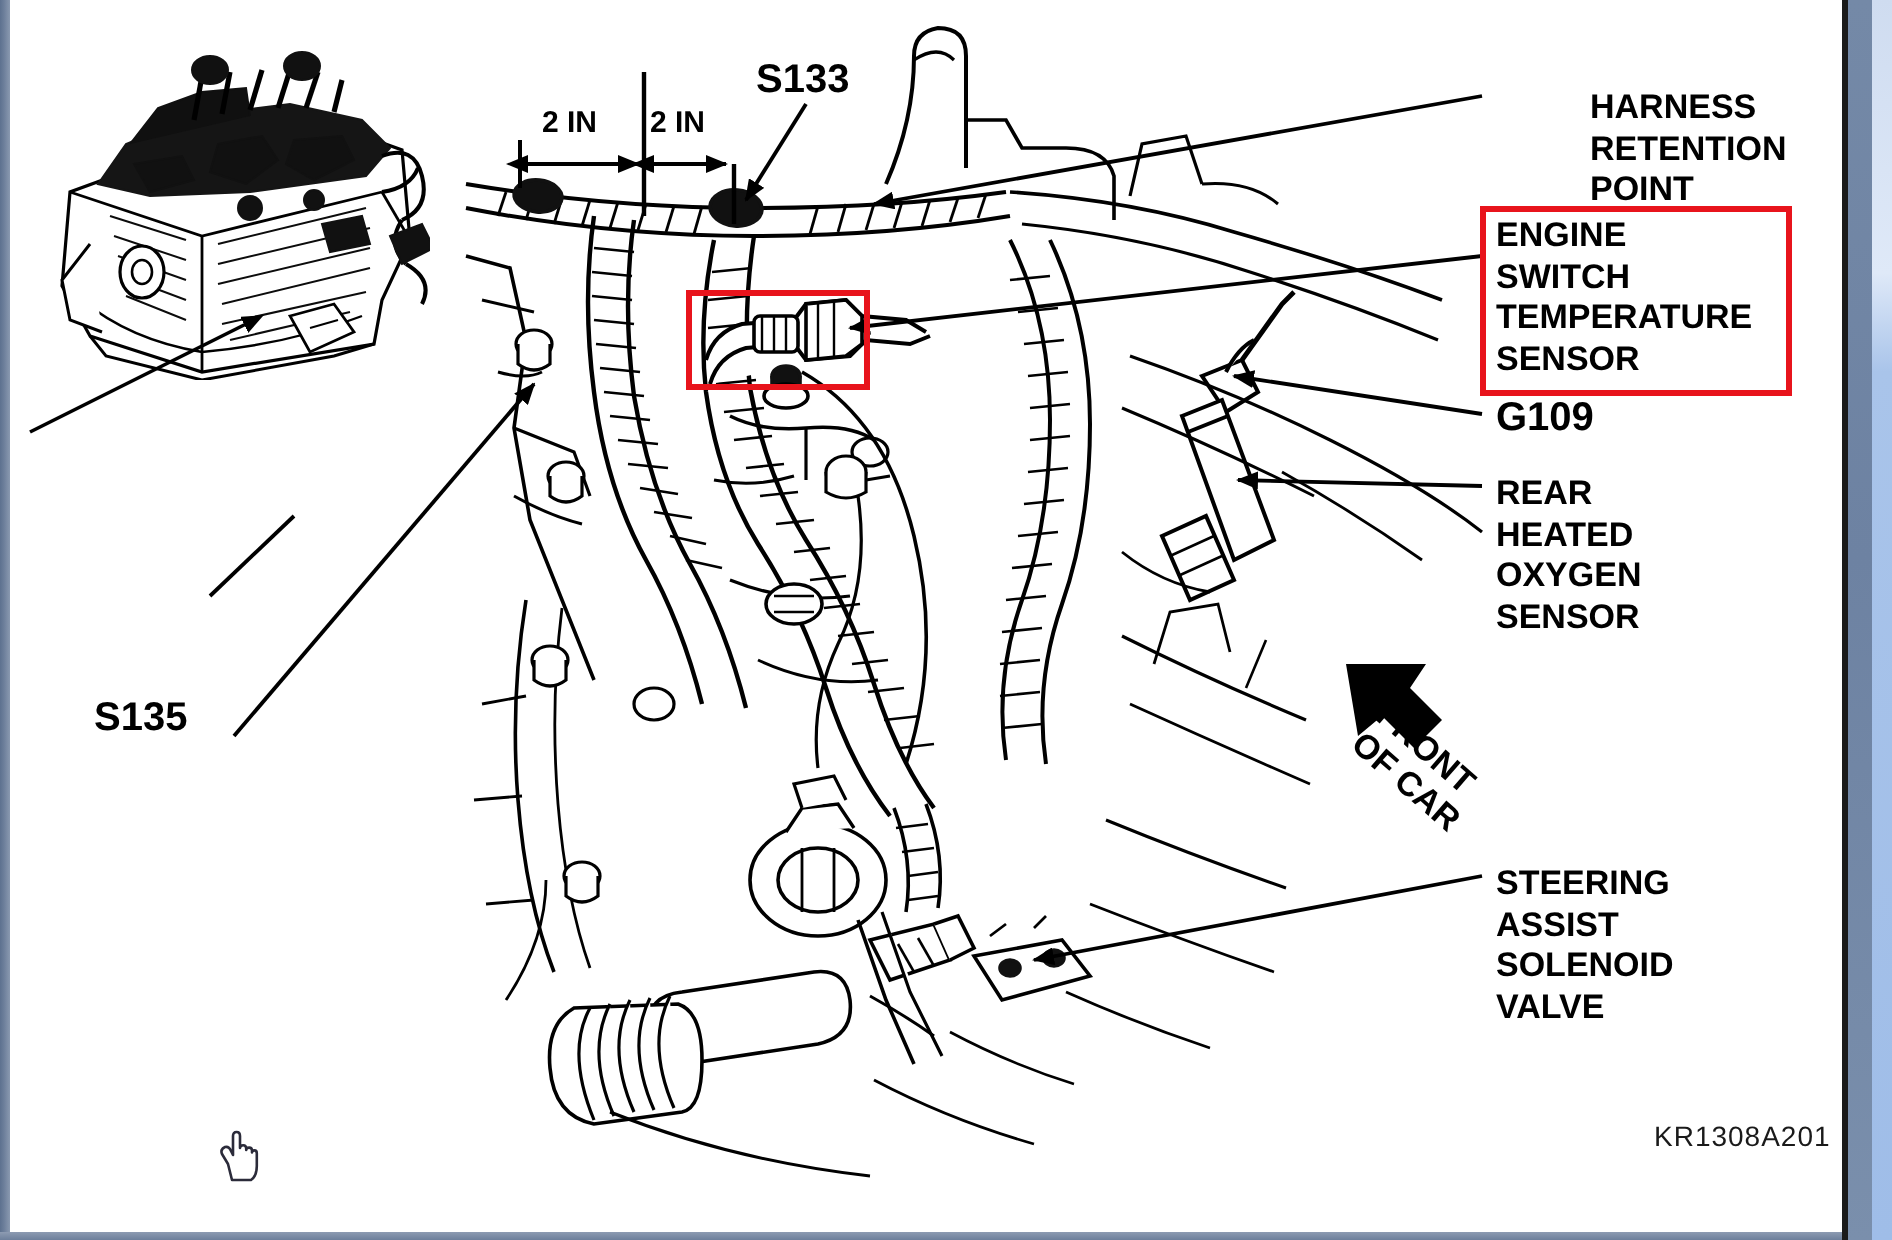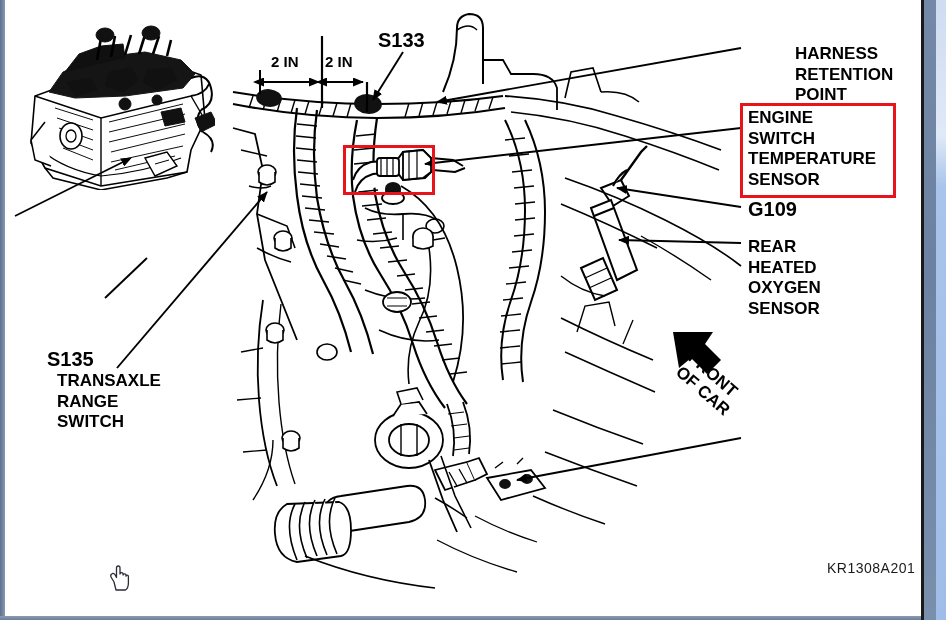--- a/index.html
+++ b/index.html
@@ -447,27 +447,28 @@
 TEMPERATURE
 SENSOR</div>
 
   <div class="lbl lbl-med" style="left:748px;top:199px;text-align:right;">G109</div>
 
   <div class="lbl lbl-big" style="left:748px;top:237px;">REAR
 HEATED
 OXYGEN
 SENSOR</div>
 
+  <div class="lbl lbl-big" style="left:748px;top:432px;">STEERING
+ASSIST
+SOLENOID
+VALVE</div>
 
   <div id="front-of-car-text" style="left:697px;top:348px;">FRONT
 OF CAR</div>
 
-  <div class="lbl lbl-big" style="left:57px;top:371px;">TRANSAXLE
-RANGE
-SWITCH</div>
 
   <div class="lbl lbl-med" style="left:378px;top:30px;">S133</div>
 
   <div class="lbl lbl-med" style="left:47px;top:305px;margin-top:44px;">S135</div>
 
   <div class="lbl lbl-dim" style="left:271px;top:54px;">2 IN</div>
 
   <div class="lbl lbl-dim" style="left:325px;top:54px;">2 IN</div>
 
   <div class="lbl lbl-code" style="left:827px;top:561px;">KR1308A201</div>

